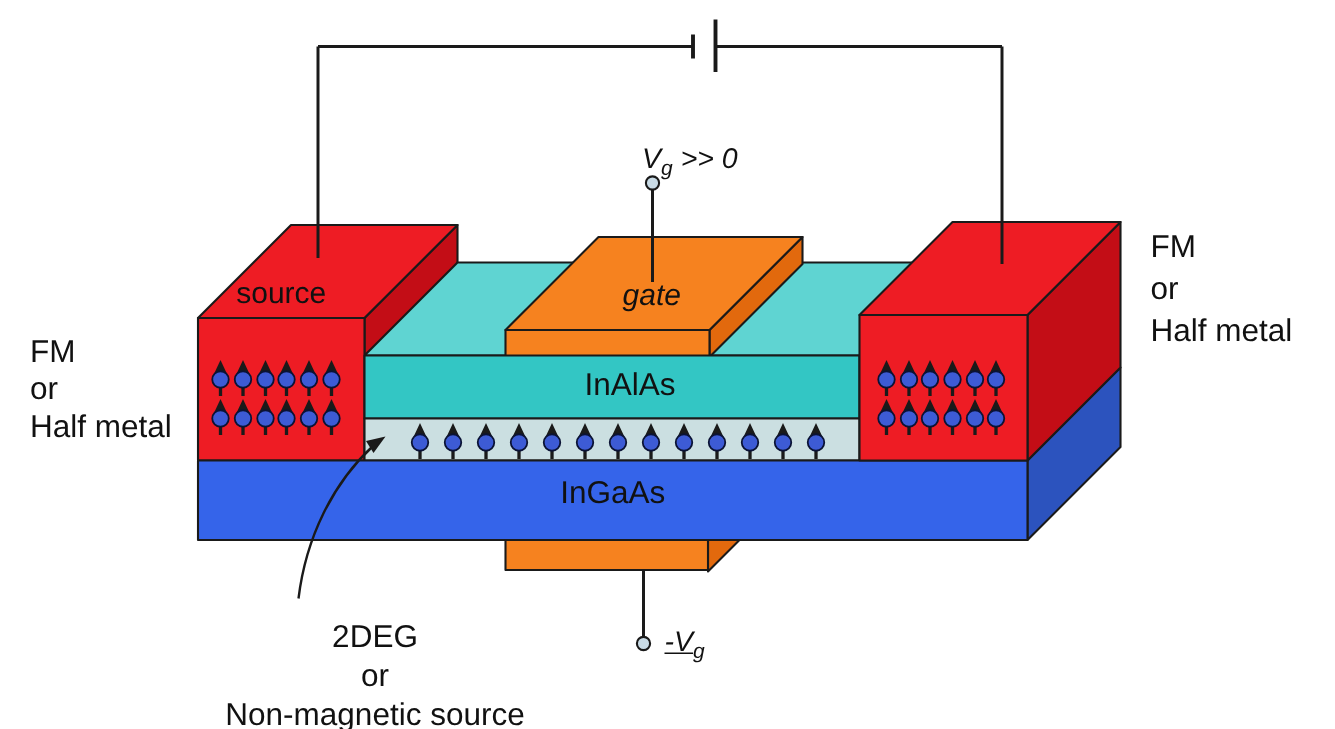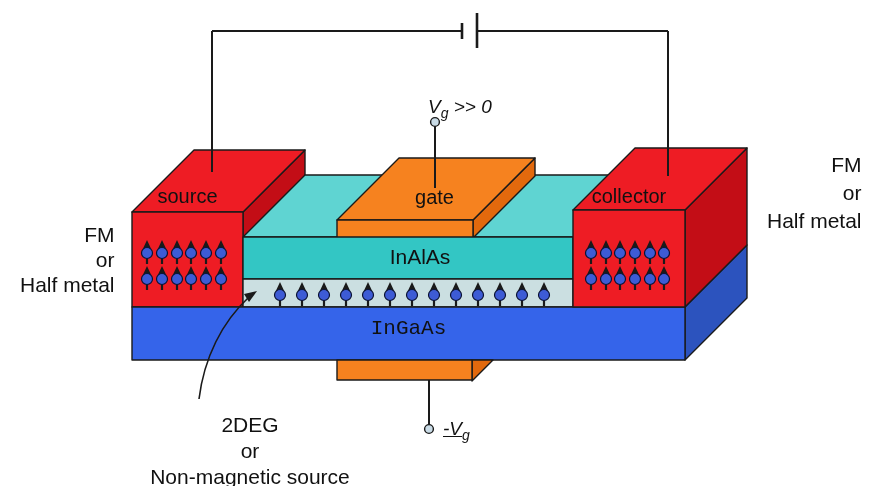--- a/index.html
+++ b/index.html
@@ -1,21 +1,21 @@
 <!DOCTYPE html>
 <html><head>
 <meta charset="utf-8">
 <style>
   html,body{margin:0;padding:0;background:#fff;}
   #stage{
     position:relative;width:890px;height:486px;background:var(--background,#fff);
     font-family:"Liberation Sans", sans-serif;color:var(--text,#111);overflow:hidden;
   }
   #scene{position:absolute;left:0;top:0;}
-  .lbl{position:absolute;font-size:21px;line-height:24px;color:var(--text,#111);white-space:nowrap;text-align:right;}
+  .lbl{position:absolute;font-size:21px;line-height:24px;color:var(--text,#111);white-space:nowrap;}
   .ctr{text-align:center;}
   .stack div{white-space:nowrap;}
   .volt{position:absolute;font-size:19px;font-style:italic;color:var(--text,#111);white-space:nowrap;}
   .volt sub{font-size:14px;font-style:italic;}
 </style>
 </head>
 <body>
 
 <div id="stage" style="--background: #FFFFFF; --text: #111111; --red: #EE1C24; --red-dark: #C30D16; --teal-top: #5FD4D2; --teal-front: #33C6C4; --strip: #CBDFE1; --blue: #3564EA; --blue-dark: #2C53BE; --orange: #F6821F; --orange-dark: #E2690D; --spin-fill: #3D5BD5; --spin-edge: #0B1335; --wire: #1A1A1A; --outline: #1A1A1A; --terminal-fill: #C9DBE6;">
 
@@ -255,24 +255,23 @@
         </g>
       </g>
 
     <g>
       <path d="M 199,399 C 204,358 222,322 249,297" fill="none" stroke="var(--wire)" stroke-width="1.6"></path>
       <polygon points="257,291 249,302 244,294" fill="var(--wire)" stroke="none"></polygon>
     </g>
   </svg>
 
   <div class="lbl ctr" style="left:132px;top:184px;width:111px;font-size:20px;">source</div>
-  <div class="lbl ctr" style="left:372px;top:185px;width:125px;font-size:20px;">gate</div>
-  <div class="lbl ctr" style="left:573px;top:184px;width:112px;font-size:20px;">collector</div>
+  <div class="lbl ctr" style="left:372px;top:185px;width:125px;font-size:20px;font-style:italic;">gate</div>
   <div class="lbl ctr" style="left:243px;top:245px;width:354px;">InAlAs</div>
-  <div class="lbl ctr" style="left:132px;top:317px;width:553px;font-family:Liberation Mono, monospace;">InGaAs</div>
+  <div class="lbl ctr" style="left:132px;top:317px;width:553px;">InGaAs</div>
 
   <div class="lbl stack" style="left:20px;top:222px;line-height:25px;">
     <div>FM</div>
     <div>or</div>
     <div>Half metal</div>
   </div>
 
   <div class="lbl stack" style="left:767px;top:151px;line-height:28px;">
     <div>FM</div>
     <div>or</div>

